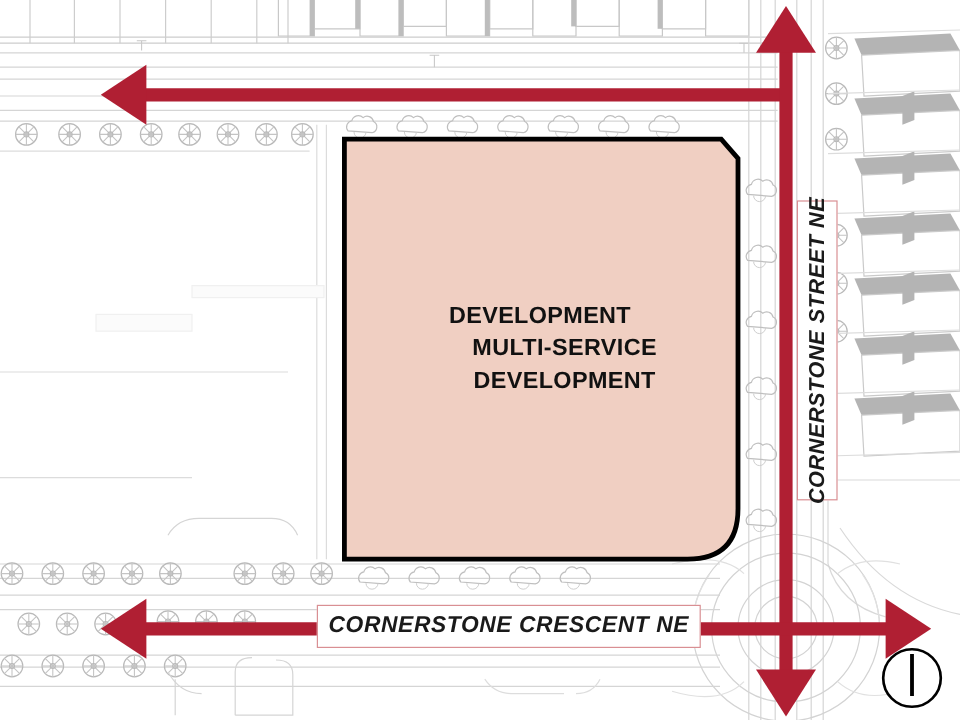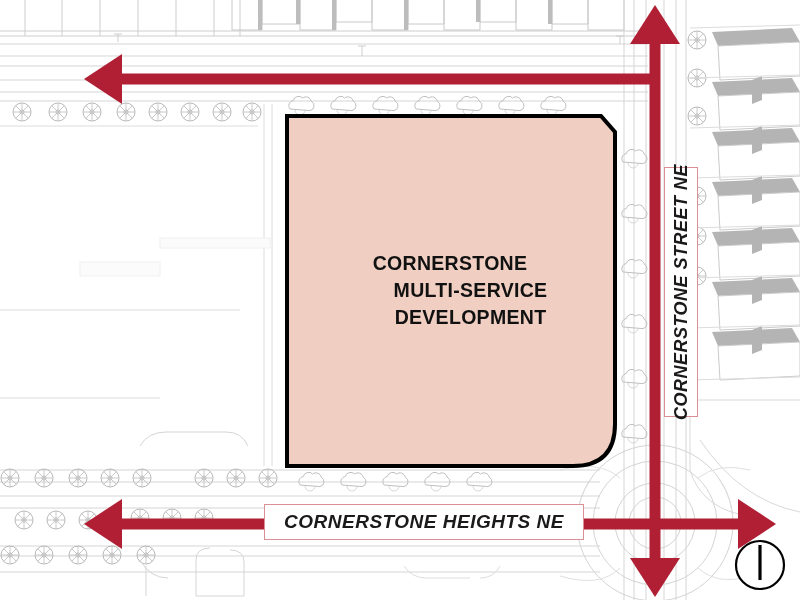--- a/index.html
+++ b/index.html
@@ -342,25 +342,25 @@
     </g>
 
     <g>
       <circle cx="760" cy="565" r="24" fill="#ffffff" stroke="#000000" stroke-width="2.2"></circle>
       <line x1="760" y1="545" x2="760" y2="580" stroke="#000000" stroke-width="3.2"></line>
     </g>
   </svg>
 
 
   <div class="street-label-box" id="label-heights">
-    <span>CORNERSTONE HEIGHTS NE</span>
+    <span>CORNERSTONE CRESCENT NE</span>
   </div>
 
   <div class="street-label-box" id="label-street">
     <span>CORNERSTONE STREET NE</span>
   </div>
 
   <div id="parcel-label">
-    <span class="l1">CORNERSTONE</span>
+    <span class="l1">DEVELOPMENT</span>
     <span class="l2">MULTI-SERVICE DEVELOPMENT</span>
   </div>
 
 </div>
 
 </body></html>

